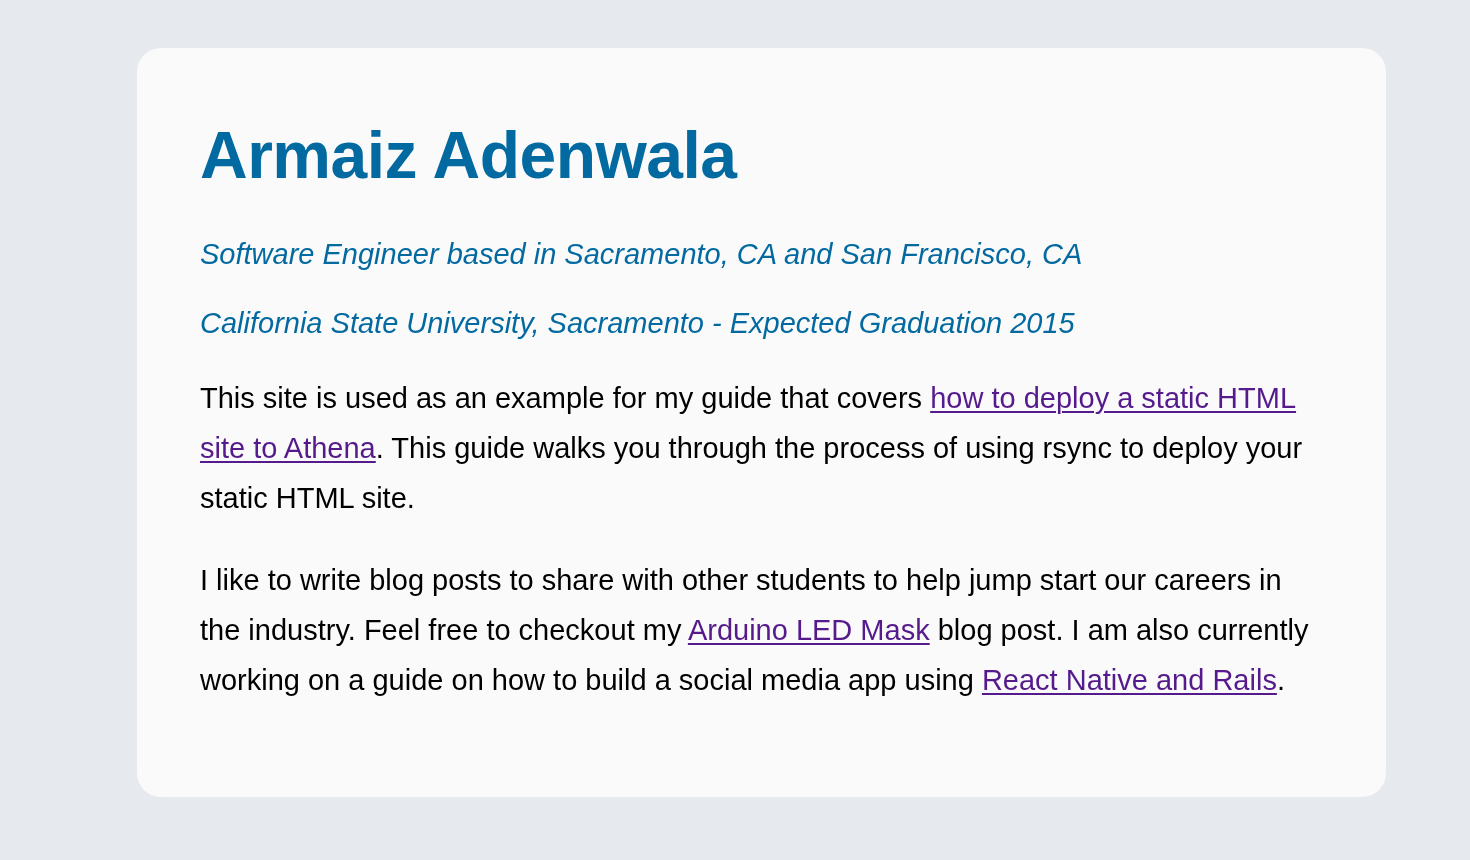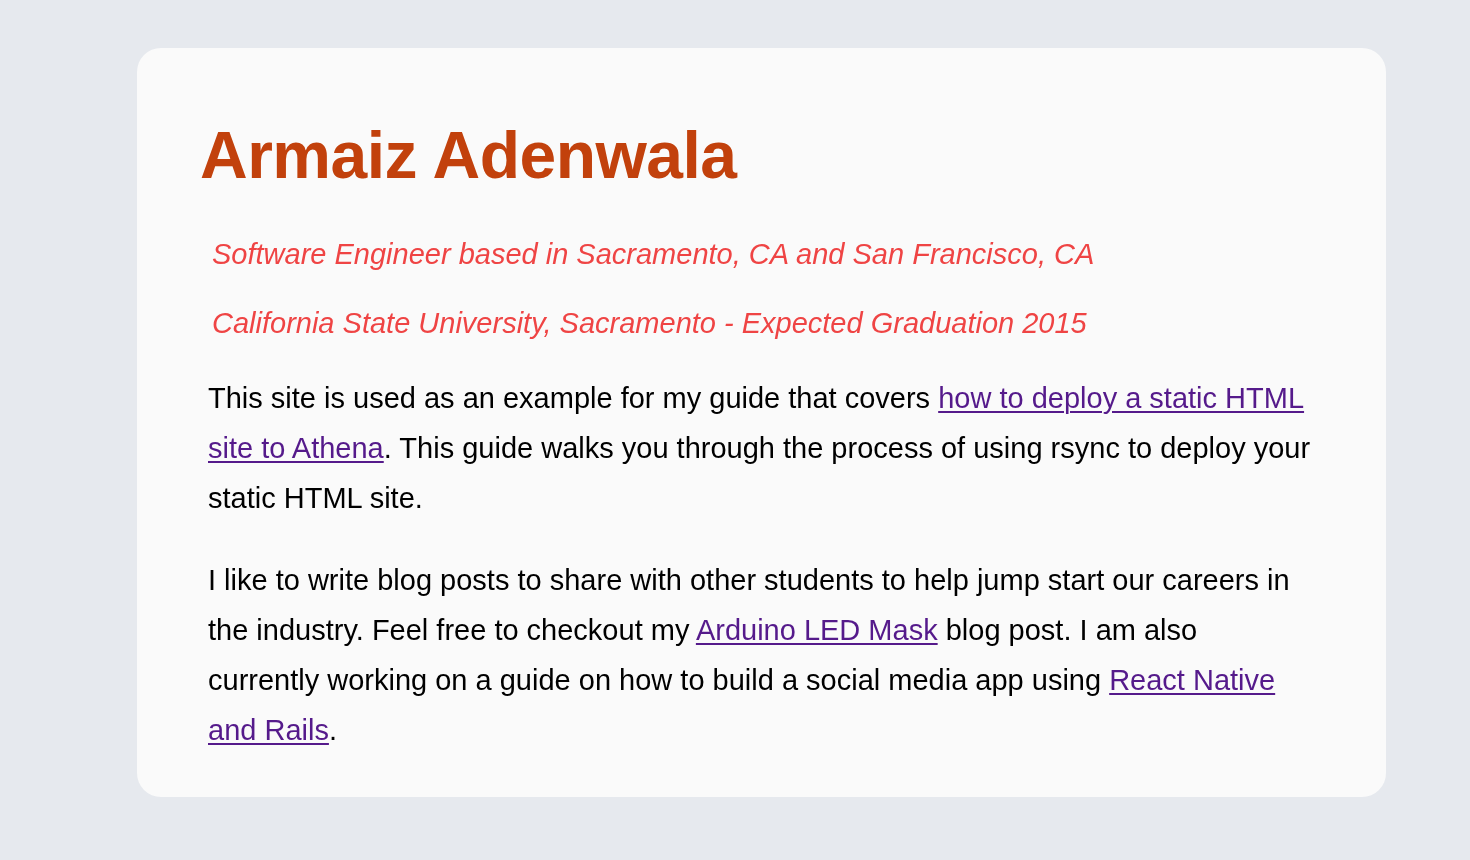--- a/index.html
+++ b/index.html
@@ -32,52 +32,52 @@
     box-sizing: border-box;
     padding: 70px 62px 70px 63px;
     overflow: hidden;
   }
 
   .profile-name {
     font-family: "Liberation Sans", sans-serif;
     font-size: 66px;
     font-weight: bold;
     line-height: 1.0;
-    color: #c2410c;
+    color: #0369a1;
     margin: 0 0 0 0;
     letter-spacing: -0.5px;
     padding-top: 4px;
   }
 
   .tagline {
     font-family: "Liberation Sans", sans-serif;
     font-size: 29px;
     font-style: italic;
     font-weight: normal;
-    color: #ef4444;
+    color: #0369a1;
     line-height: 50px;
-    margin: 12px;
+    margin: 0;
     padding: 0;
   }
 
   .tagline-first {
     margin-top: 41px;
   }
 
   .tagline-second {
     margin-top: 19px;
   }
 
   .body-paragraph {
     font-family: "Liberation Sans", sans-serif;
     font-size: 29px;
     font-weight: normal;
     color: #000000;
     line-height: 50px;
-    margin: 8px;
+    margin: 0;
     padding: 0;
     max-width: 1128px;
   }
 
   .paragraph-first {
     margin-top: 25px;
   }
 
   .paragraph-second {
     margin-top: 32px;

